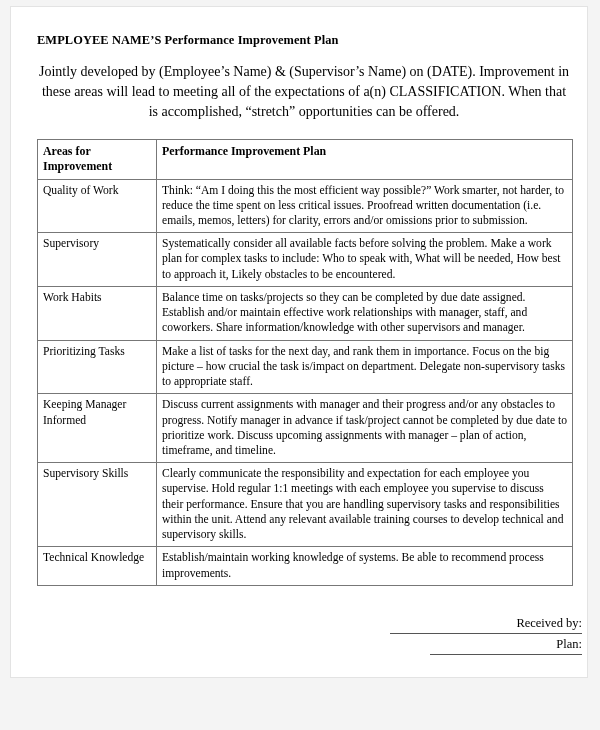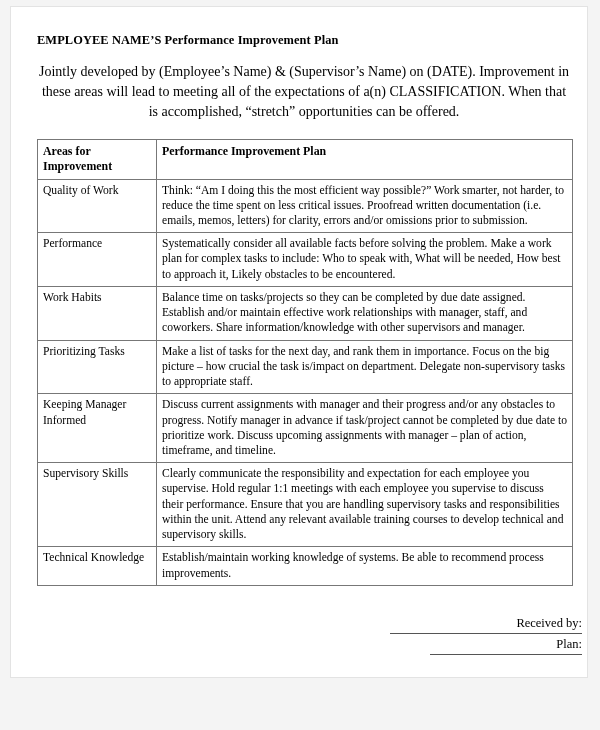--- a/index.html
+++ b/index.html
@@ -120,21 +120,21 @@
           <th class="area">Areas for Improvement</th>
           <th class="plan">Performance Improvement Plan</th>
         </tr>
       </thead>
       <tbody>
         <tr>
           <td class="area">Quality of Work</td>
           <td class="plan">Think: “Am I doing this the most efficient way possible?” Work smarter, not harder, to reduce the time spent on less critical issues. Proofread written documentation (i.e. emails, memos, letters) for clarity, errors and/or omissions prior to submission.</td>
         </tr>
         <tr>
-          <td class="area">Performance</td>
+          <td class="area">Supervisory</td>
           <td class="plan">Systematically consider all available facts before solving the problem. Make a work plan for complex tasks to include: Who to speak with, What will be needed, How best to approach it, Likely obstacles to be encountered.</td>
         </tr>
         <tr>
           <td class="area">Work Habits</td>
           <td class="plan">Balance time on tasks/projects so they can be completed by due date assigned. Establish and/or maintain effective work relationships with manager, staff, and coworkers. Share information/knowledge with other supervisors and manager.</td>
         </tr>
         <tr>
           <td class="area">Prioritizing Tasks</td>
           <td class="plan">Make a list of tasks for the next day, and rank them in importance. Focus on the big picture – how crucial the task is/impact on department. Delegate non-supervisory tasks to appropriate staff.</td>
         </tr>

